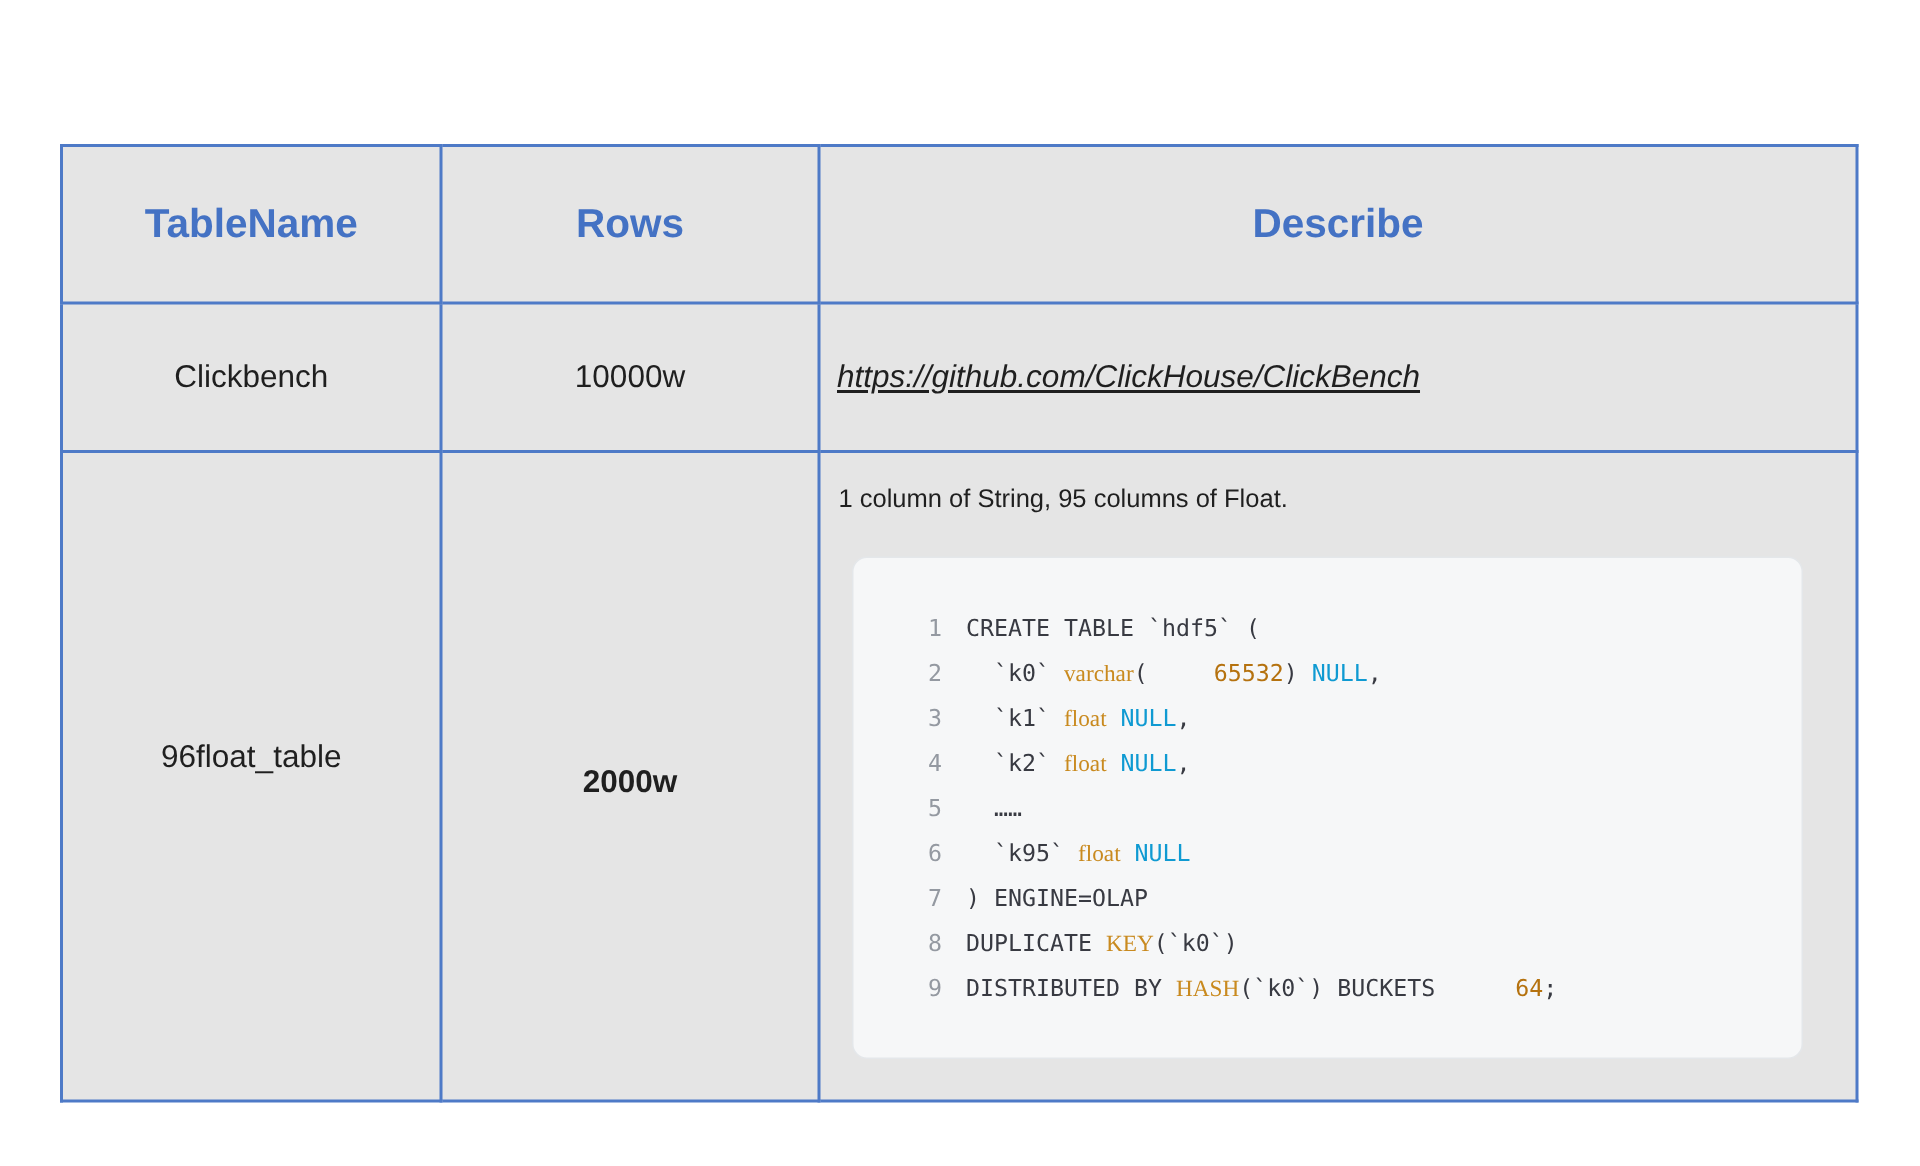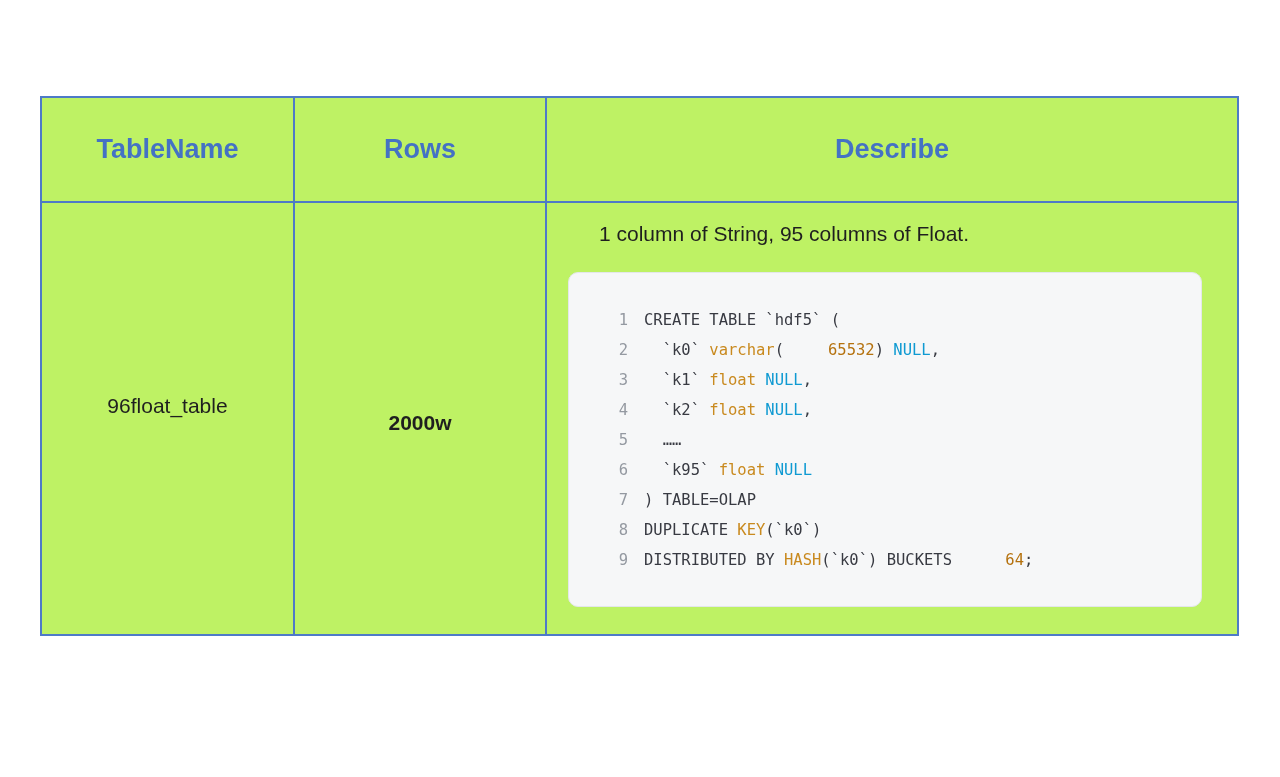--- a/index.html
+++ b/index.html
@@ -23,21 +23,21 @@
   }
   .doc-table {
     position: absolute;
     left: 40px; top: 96px;
     width: 1197px;
     border-collapse: collapse;
     table-layout: fixed;
   }
   .doc-table th, .doc-table td {
     border: 2px solid var(--table-border);
-    background: #bef264;
+    background: #e5e5e5;
   }
   .col-name  { width: 253px; }
   .col-rows  { width: 252px; }
   .col-desc  { width: 692px; }
   .header-row { height: 105px; }
   .row-1 { height: 99px; }
   .row-2 { height: 433px; }
   .doc-table th {
     color: var(--header-text);
     font-size: 27px;
@@ -62,24 +62,23 @@
     font-style: italic;
     color: var(--cell-text);
     text-decoration: underline;
     cursor: pointer;
   }
   .cell-desc-detail {
     vertical-align: top;
     padding: 17px 0 0 12px;
   }
   .desc-text {
-    font-size: 21px;
+    font-size: 17px;
     color: var(--cell-text);
     line-height: 28px;
-    margin-left: 40px;
   }
   .code-block {
     margin: 24px 33px 0 9px;
     width: 634px;
     background: var(--code-bg);
     border: 1px solid var(--code-border);
     border-radius: 10px;
     padding: 32px 0 31px 0;
   }
   .code-line {
@@ -92,57 +91,68 @@
     color: var(--code-plain);
   }
   .ln {
     width: 59px;
     flex: none;
     text-align: right;
     color: var(--code-linenum);
   }
   .lc { margin-left: 16px; }
   .seg-pln { color: var(--code-plain); text-align: right; }
-  .seg-kwd { color: var(--code-keyword); }
+  .seg-kwd { color: var(--code-keyword); font-family: Liberation Serif, serif; }
   .seg-num { color: var(--code-number); margin-left: 44px; }
   .seg-lit { color: var(--code-literal); }
 </style>
 </head>
 <body>
 
 <table class="doc-table">
   <colgroup>
     <col class="col-name">
     <col class="col-rows">
     <col class="col-desc">
   </colgroup>
   <tbody>
       <tr class="header-row">
     <th>TableName</th>
     <th>Rows</th>
     <th>Describe</th>
   </tr>
+  <tr class="row-1">
+    <td class="cell-center">
+      <span>Clickbench</span>
+    </td>
+    <td class="cell-center">
+      <span>10000w</span>
+    </td>
+    <td class="cell-desc-link">
+      <a class="repo-link">https://github.com/ClickHouse/ClickBench</a>
+    </td>
+  </tr>
   <tr class="row-2">
     <td class="cell-center">
       <span class="offset-up">96float_table</span>
     </td>
     <td class="cell-center">
       <span class="offset-down">2000w</span>
     </td>
     <td class="cell-desc-detail">
       <div class="desc-text">1 column of String, 95 columns of Float.</div>
       <div class="code-block">
         <div>
               <div class="code-line"><span class="ln">1</span><span class="lc"><span class="seg-pln">CREATE TABLE `hdf5` (</span></span></div>
               <div class="code-line"><span class="ln">2</span><span class="lc"><span class="seg-pln">  `k0` </span><span class="seg-kwd">varchar</span><span class="seg-pln">(</span><span class="seg-num">65532</span><span class="seg-pln">) </span><span class="seg-lit">NULL</span><span class="seg-pln">,</span></span></div>
               <div class="code-line"><span class="ln">3</span><span class="lc"><span class="seg-pln">  `k1` </span><span class="seg-kwd">float</span><span class="seg-pln"> </span><span class="seg-lit">NULL</span><span class="seg-pln">,</span></span></div>
               <div class="code-line"><span class="ln">4</span><span class="lc"><span class="seg-pln">  `k2` </span><span class="seg-kwd">float</span><span class="seg-pln"> </span><span class="seg-lit">NULL</span><span class="seg-pln">,</span></span></div>
               <div class="code-line"><span class="ln">5</span><span class="lc"><span class="seg-pln">  ……</span></span></div>
               <div class="code-line"><span class="ln">6</span><span class="lc"><span class="seg-pln">  `k95` </span><span class="seg-kwd">float</span><span class="seg-pln"> </span><span class="seg-lit">NULL</span></span></div>
-              <div class="code-line"><span class="ln">7</span><span class="lc"><span class="seg-pln">) TABLE=OLAP</span></span></div>
+              <div class="code-line"><span class="ln">7</span><span class="lc"><span class="seg-pln">) ENGINE=OLAP</span></span></div>
               <div class="code-line"><span class="ln">8</span><span class="lc"><span class="seg-pln">DUPLICATE </span><span class="seg-kwd">KEY</span><span class="seg-pln">(`k0`)</span></span></div>
               <div class="code-line"><span class="ln">9</span><span class="lc"><span class="seg-pln">DISTRIBUTED BY </span><span class="seg-kwd">HASH</span><span class="seg-pln">(`k0`) BUCKETS </span><span class="seg-num">64</span><span class="seg-pln">;</span></span></div>
             </div>
       </div>
     </td>
   </tr>
 </tbody>
   </table>
 
 </body></html>

